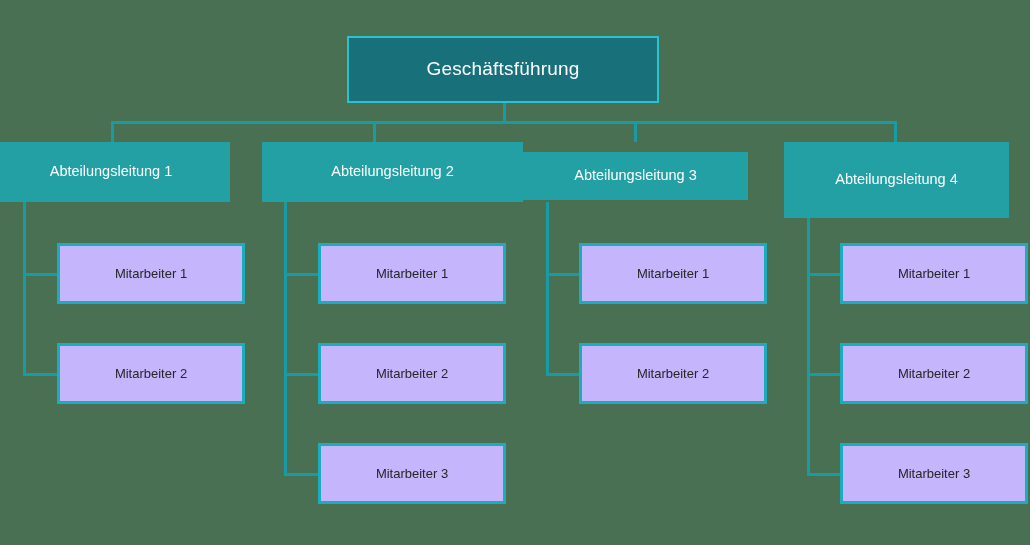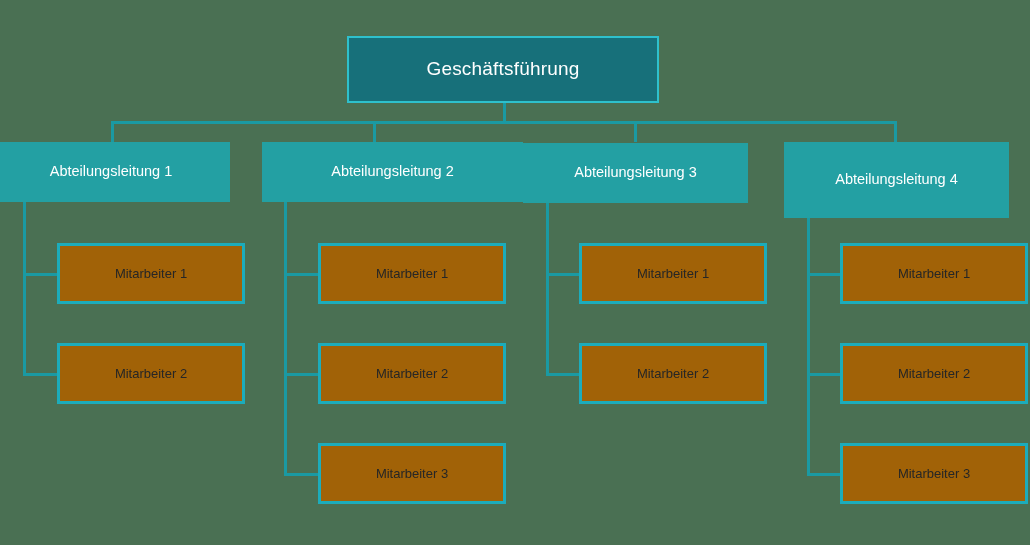--- a/index.html
+++ b/index.html
@@ -48,21 +48,21 @@
   }
 
   .node-dept {
     background: #23a0a3;
     border: none;
     color: #ffffff;
     font-size: 14.5px;
   }
 
   .node-emp {
-    background: #a16207;
+    background: #c4b5fd;
     border: 3px solid #1cacbb;
     color: #262626;
     font-size: 13px;
   }
 </style>
 </head>
 <body>
 
 <div id="chart">
 
@@ -90,21 +90,21 @@
 
   <div class="line line-v" style="left:807px; top:202px; height:274px;"></div>
   <div class="line line-h" style="left:807px; top:273px; width:36px;"></div>
   <div class="line line-h" style="left:807px; top:373px; width:36px;"></div>
   <div class="line line-h" style="left:807px; top:473px; width:36px;"></div>
 
   <div class="node node-ceo" style="left:347px; top:36px; width:312px; height:67px;">Geschäftsführung</div>
 
   <div class="node node-dept" style="left:-8px; top:142px; width:238px; height:60px;">Abteilungsleitung 1</div>
   <div class="node node-dept" style="left:262px; top:142px; width:261px; height:60px;">Abteilungsleitung 2</div>
-  <div class="node node-dept" style="left:523px; top:143px; width:225px; height:60px;">Abteilungsleitung 3</div>
+  <div class="node node-dept" style="left:523px; top:152px; width:225px; height:48px;">Abteilungsleitung 3</div>
   <div class="node node-dept" style="left:784px; top:142px; width:225px; height:76px;">Abteilungsleitung 4</div>
 
   <div class="node node-emp" style="left:57px; top:243px; width:188px; height:61px;">Mitarbeiter 1</div>
   <div class="node node-emp" style="left:57px; top:343px; width:188px; height:61px;">Mitarbeiter 2</div>
 
   <div class="node node-emp" style="left:318px; top:243px; width:188px; height:61px;">Mitarbeiter 1</div>
   <div class="node node-emp" style="left:318px; top:343px; width:188px; height:61px;">Mitarbeiter 2</div>
   <div class="node node-emp" style="left:318px; top:443px; width:188px; height:61px;">Mitarbeiter 3</div>
 
   <div class="node node-emp" style="left:579px; top:243px; width:188px; height:61px;">Mitarbeiter 1</div>

